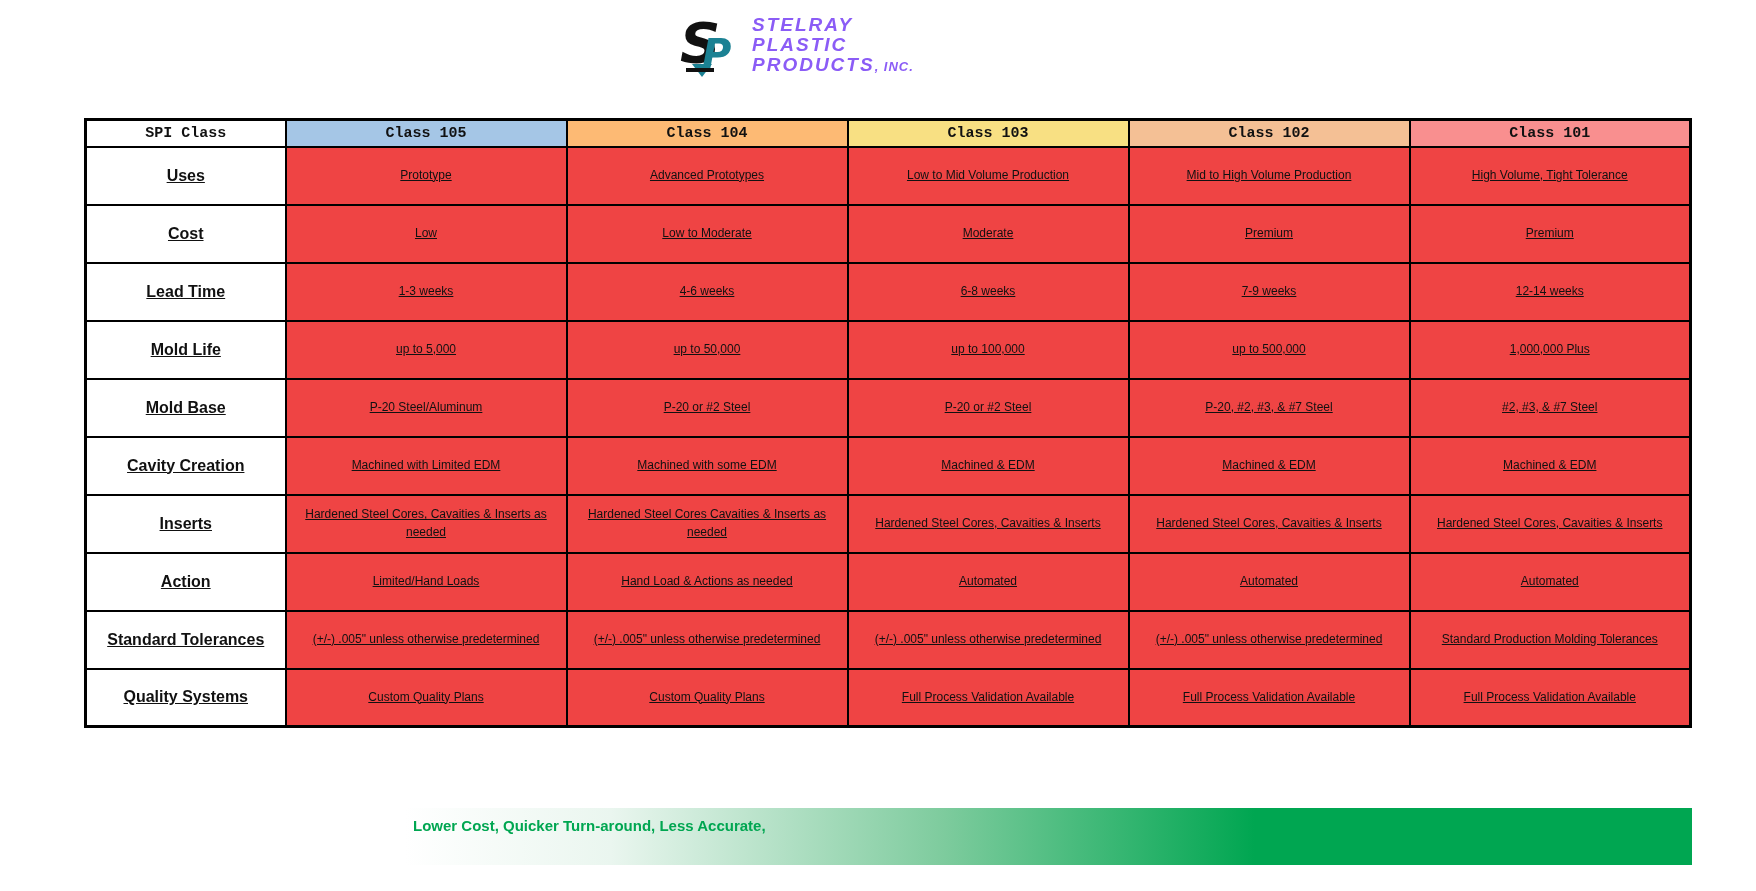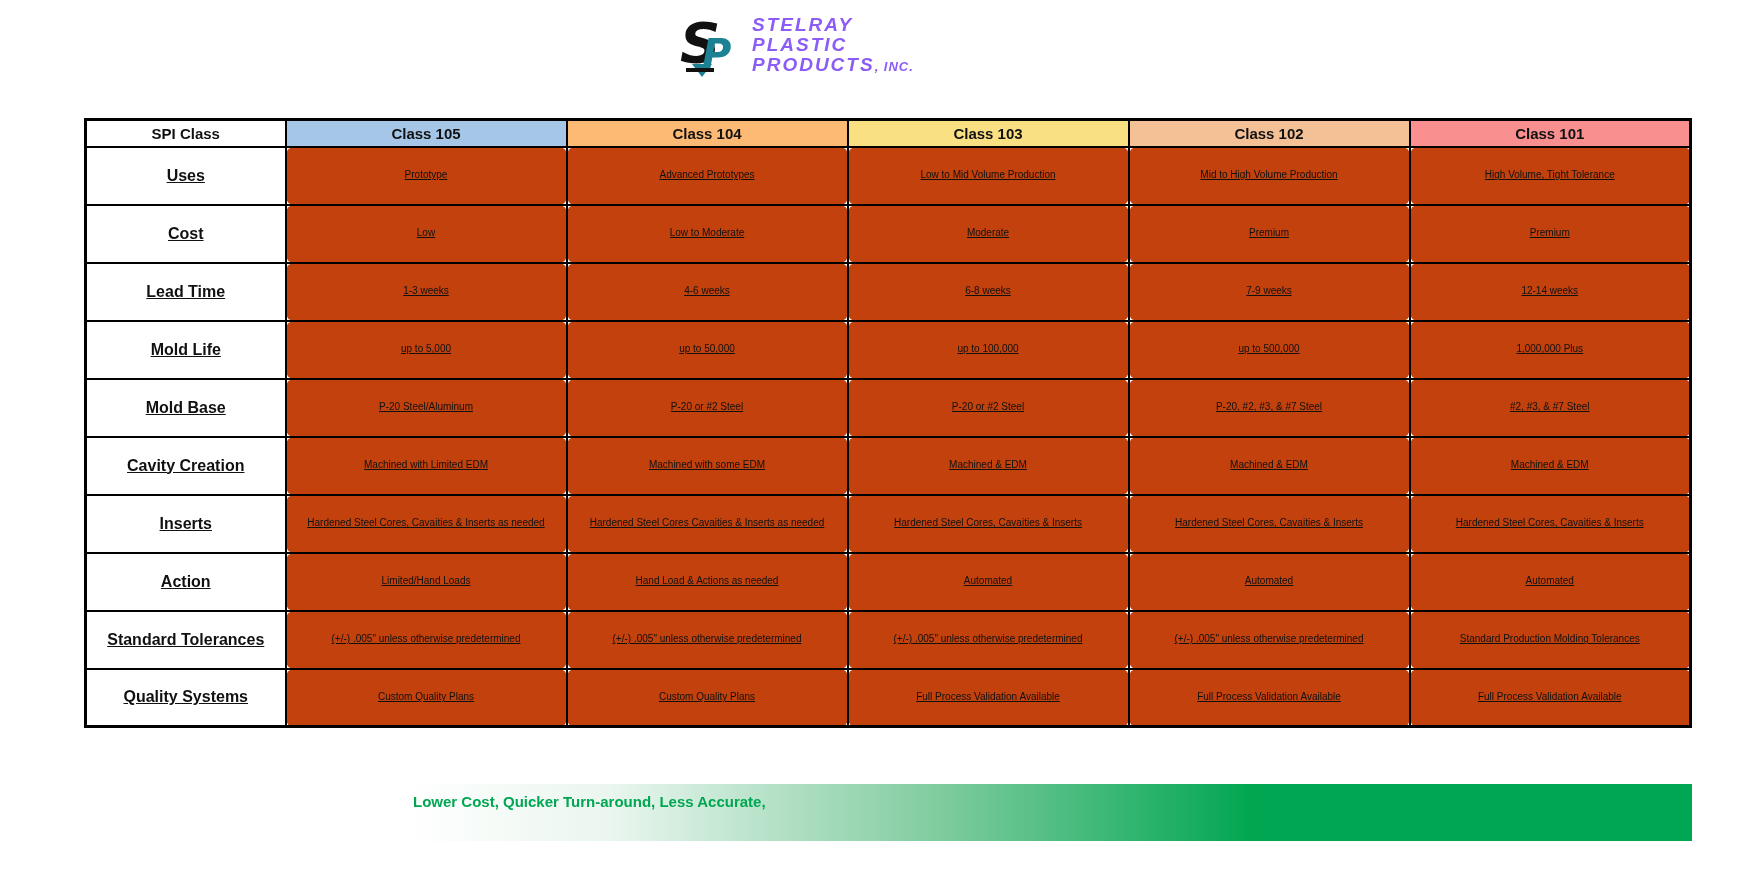--- a/index.html
+++ b/index.html
@@ -30,28 +30,28 @@
     width: 1608px;
     border-collapse: collapse; table-layout: fixed;
     border: 3px solid #000;
   }
   .comparison-table th, .comparison-table td {
     border: 2px solid #000;
     text-align: center; vertical-align: middle;
     padding: 2px 4px;
   }
   .comparison-table thead tr { height: 27px; }
-  .comparison-table thead th { font-size: 15px; font-weight: bold; }
+  .comparison-table thead th { font-size: 15px; font-weight: bold; font-family: Liberation Mono, monospace; }
   .comparison-table .corner { background: #ffffff; }
   .comparison-table tbody tr { height: 58px; text-decoration: underline; }
   .comparison-table tbody th {
     background: #ffffff; font-weight: bold; font-size: 16px;
   }
   .comparison-table tbody td {
-    background: #c2410c; font-size: 10px; line-height: 1.45; border-radius: 8px;
+    background: #ef4444; font-size: 12px; line-height: 1.45;
   }
 
   
   .banner {
     position: absolute; left: 405px; top: 784px;
     width: 1287px; height: 57px;
   }
   .banner-text {
     position: absolute; top: 6px;
     font-weight: bold; font-size: 15px; line-height: 23px;
@@ -175,17 +175,17 @@
         <th>Quality Systems</th>
         <td>Custom Quality Plans</td>
         <td>Custom Quality Plans</td>
         <td>Full Process Validation Available</td>
         <td>Full Process Validation Available</td>
         <td>Full Process Validation Available</td>
       </tr>
     </tbody>
 </table>
 
-<div class="banner" style="background: linear-gradient(90deg, rgb(255, 255, 255) 0%, rgb(234, 246, 239) 16%, rgb(125, 203, 157) 42%, rgb(0, 166, 81) 66%, rgb(0, 166, 81) 100%);">
+<div class="banner" style="background: linear-gradient(90deg, rgb(255, 255, 255) 0%, rgb(234, 246, 239) 16%, rgb(125, 203, 157) 42%, rgb(0, 166, 81) 66%, rgb(0, 166, 81) 100%); margin-top: 24px;">
   <div class="banner-text banner-left" style="color: rgb(0, 166, 81);">
     <div>Lower Cost, Quicker Turn-around, Less Accurate,</div>
   </div>
 </div>
 
 </body></html>

